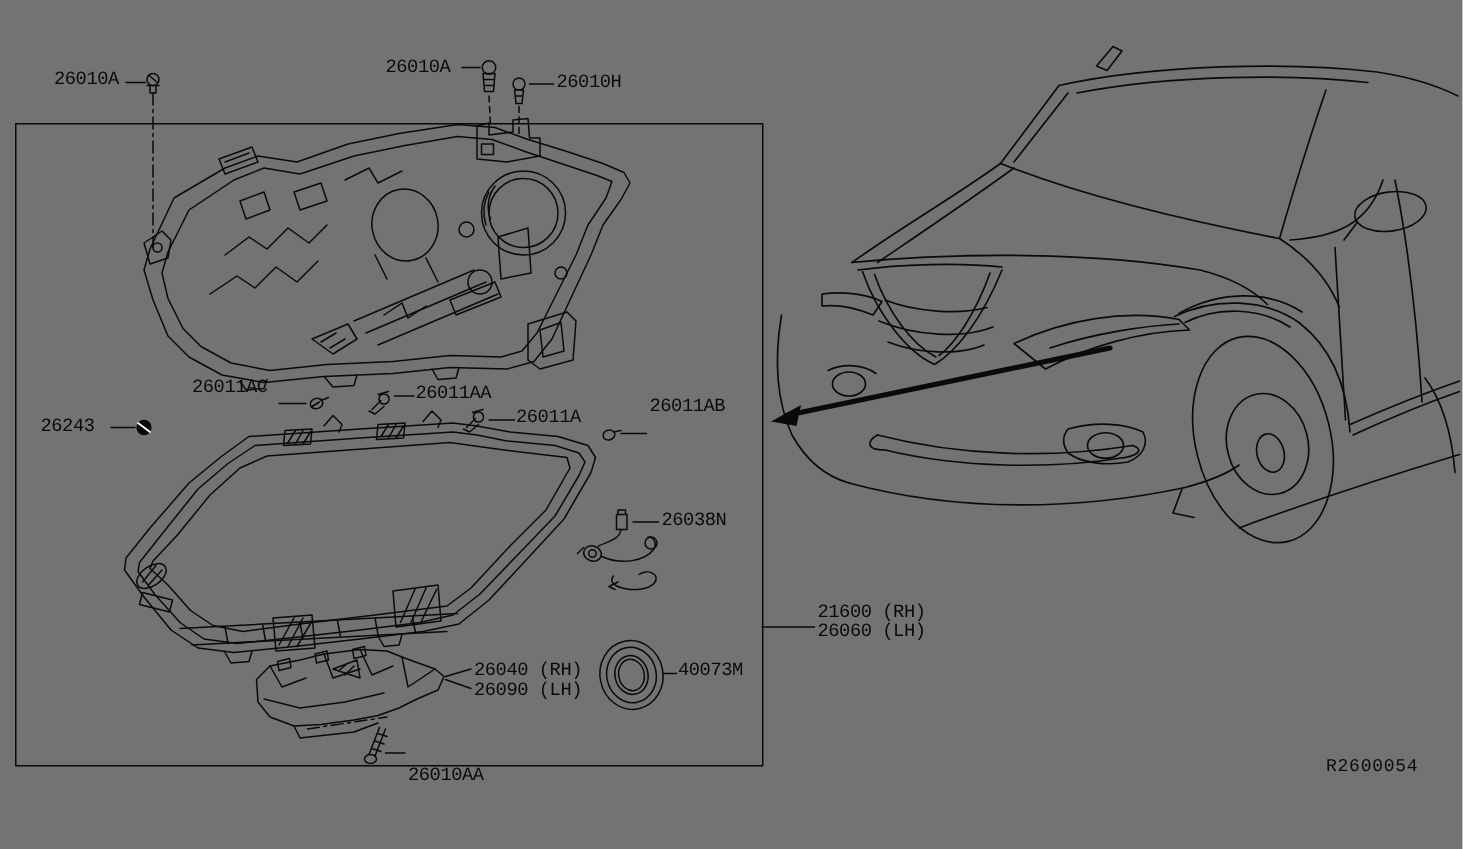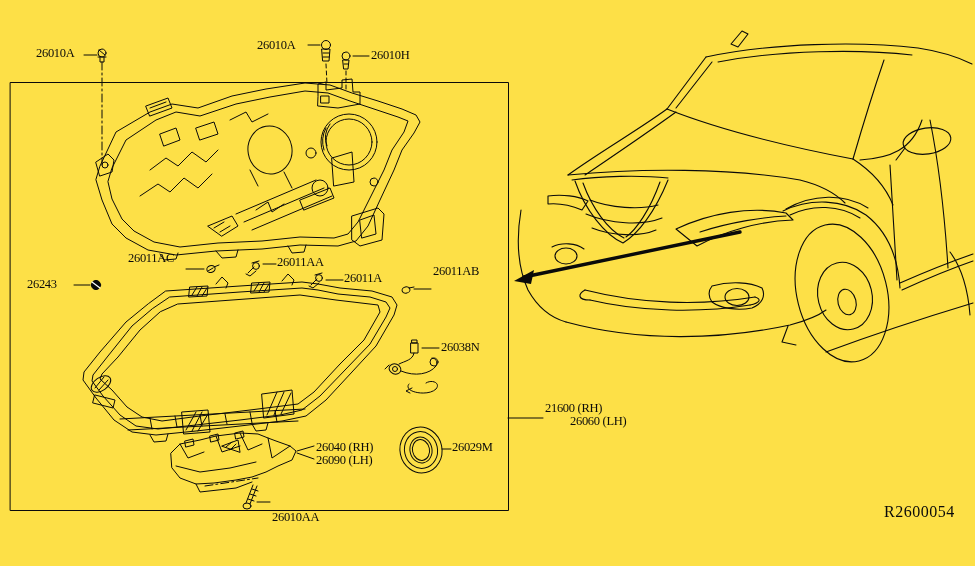--- a/index.html
+++ b/index.html
@@ -1,21 +1,21 @@
 <!DOCTYPE html>
 <html><head>
 <meta charset="utf-8">
 <style>
   html,body{margin:0;padding:0;background:#ffffff;}
-  #stage{position:relative;width:975px;height:566px;background:#fde047;overflow:hidden;
-         font-family:Liberation Serif, serif;}
+  #stage{position:relative;width:975px;height:566px;background:#737373;overflow:hidden;
+         font-family:Liberation Mono, monospace;}
   #art{position:absolute;left:0;top:0;}
   .lbl{position:absolute;font-size:12.5px;line-height:13px;letter-spacing:-0.3px;
        color:#0a0a0a;white-space:pre;}
-  .ref{font-size:16px;letter-spacing:0.5px;text-align:center;}
+  .ref{font-size:12px;letter-spacing:0.5px;text-align:center;}
 </style>
 </head>
 <body>
 
 <div id="stage">
 
   <svg id="art" width="975" height="566" viewBox="0 0 975 566" fill="none" stroke="#0a0a0a" stroke-width="1" stroke-linejoin="round" stroke-linecap="round">
 
     <rect x="10.5" y="82.5" width="498" height="428"></rect>
 
@@ -213,19 +213,19 @@
   <div class="lbl" style="left:257px;top:39px">26010A</div>
   <div class="lbl" style="left:371px;top:49px">26010H</div>
   <div class="lbl" style="left:128px;top:252px">26011AC</div>
   <div class="lbl" style="left:277px;top:256px">26011AA</div>
   <div class="lbl" style="left:344px;top:272px">26011A</div>
   <div class="lbl" style="left:433px;top:265px">26011AB</div>
   <div class="lbl" style="left:27px;top:278px">26243</div>
   <div class="lbl" style="left:441px;top:341px">26038N</div>
   <div class="lbl" style="left:316px;top:441px">26040 (RH)</div>
   <div class="lbl" style="left:316px;top:454px">26090 (LH)</div>
-  <div class="lbl" style="left:452px;top:441px">26029M</div>
+  <div class="lbl" style="left:452px;top:441px">40073M</div>
   <div class="lbl" style="left:272px;top:511px">26010AA</div>
   <div class="lbl" style="left:545px;top:402px">21600 (RH)</div>
-  <div class="lbl" style="left:570px;top:415px">26060 (LH)</div>
+  <div class="lbl" style="left:545px;top:415px">26060 (LH)</div>
   <div class="lbl ref" style="left:884px;top:505px">R2600054</div>
 
 </div>
 
 </body></html>

